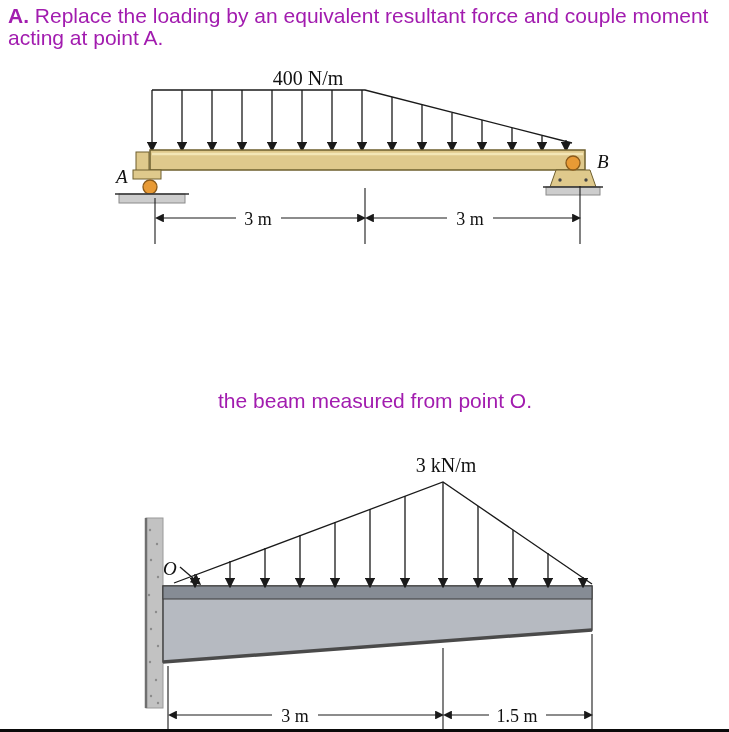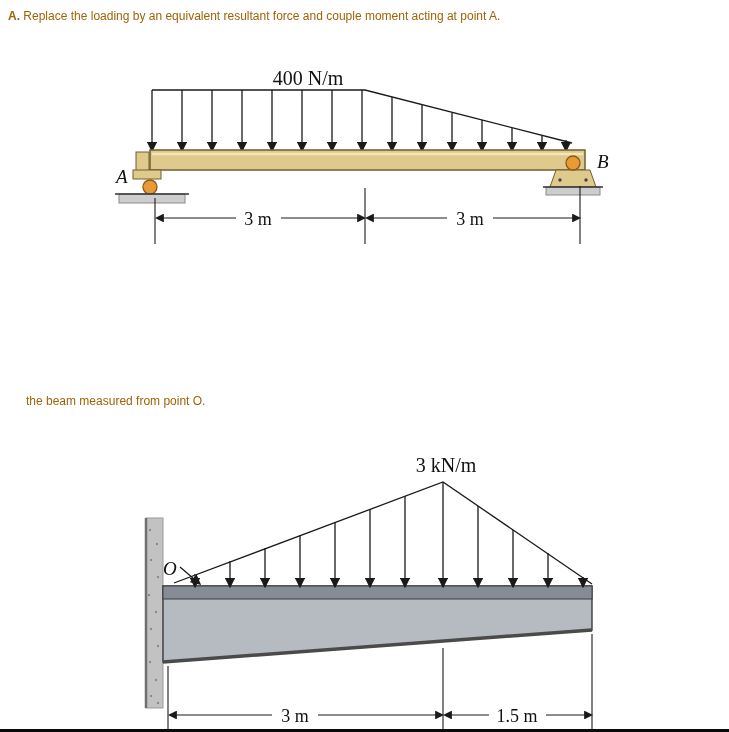--- a/index.html
+++ b/index.html
@@ -5,27 +5,27 @@
   * { margin:0; padding:0; box-sizing:border-box; }
   html, body {
     width:729px; height:732px;
     background:#ffffff;
     font-family:"Liberation Sans", sans-serif;
     color:#151515;
   }
   body { position:relative; overflow:hidden; }
   .statement {
     position:absolute;
-    font-size:12px;
+    font-size:21px;
     line-height:22px;
     width:716px;
-    color:#a16207;
+    color:#a21caf;
   }
   .plabel { font-weight:700; }
-  .line2 { padding-left:18px; }
+  .line2 { padding-left:18px;text-align:center; }
   .fig { position:absolute; left:0; }
   svg text { fill:#111111; stroke:none; }
   .loadtext  { font-size:20px; font-family:"Liberation Serif", serif; }
   .dimtext   { font-size:18px; font-family:"Liberation Serif", serif; }
   .pointtext { font-size:19px; font-style:italic; font-family:"Liberation Serif", serif; }
   .ink-line { stroke:#1a1a1a; stroke-width:1.3; fill:none; }
   .dim-line { stroke:#1a1a1a; stroke-width:1.1; fill:none; }
   #bottom-line {
     position:absolute; left:0; bottom:0;
     width:729px; height:3px; background:#0a0a0a;

